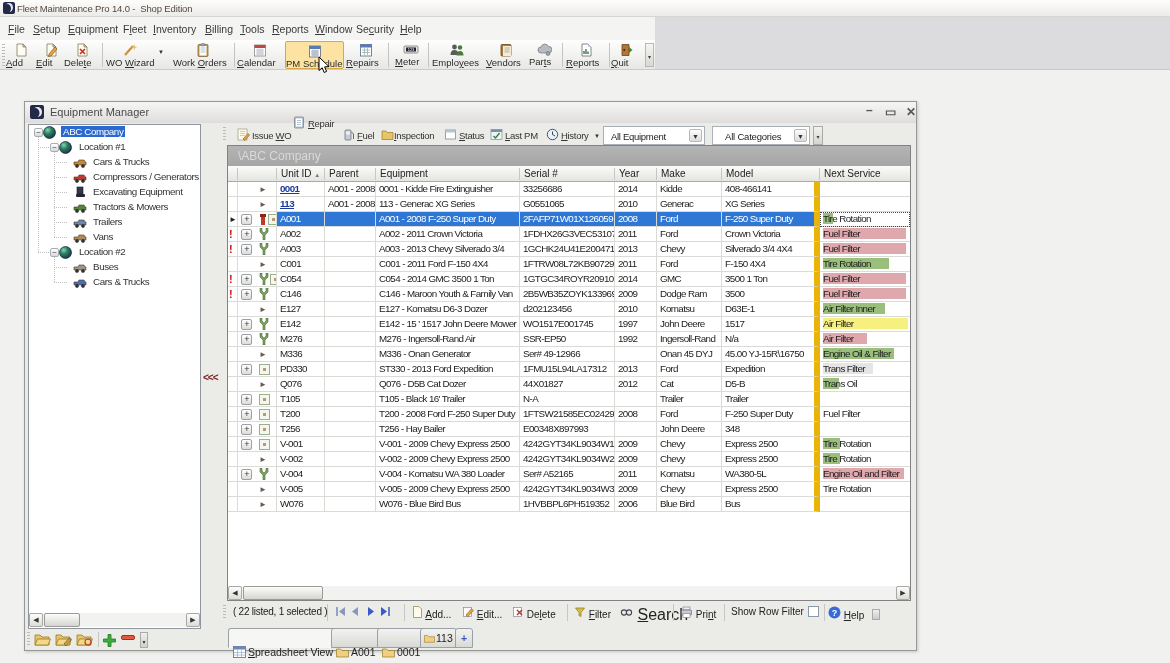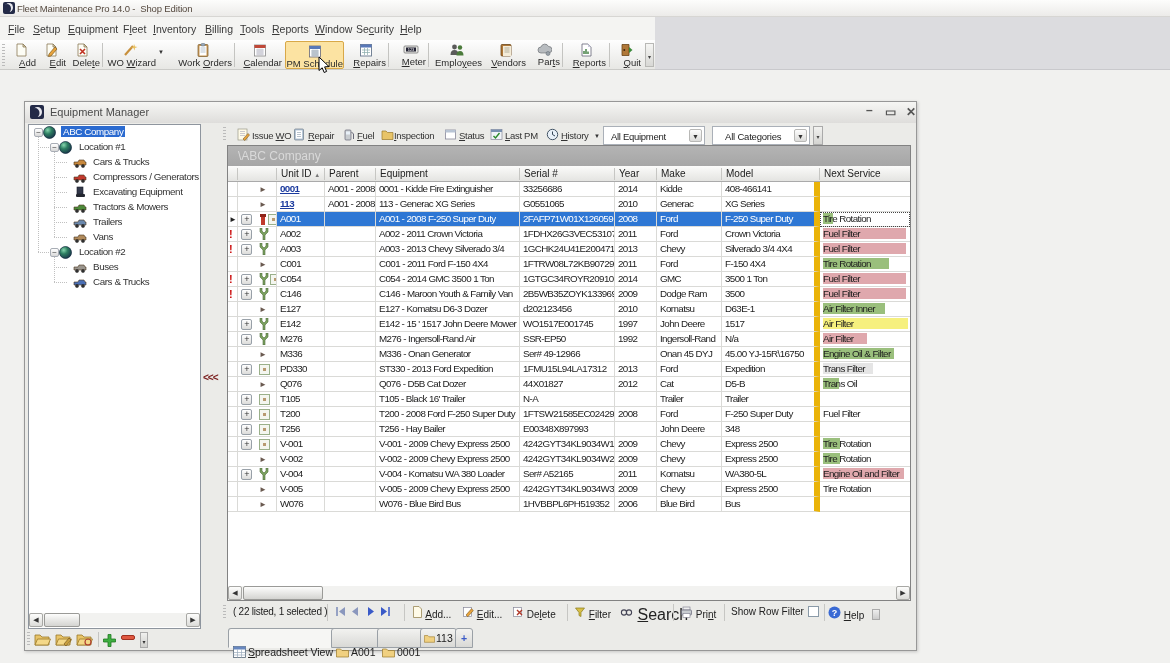--- a/index.html
+++ b/index.html
@@ -6,21 +6,21 @@
 
 #titlebar{position:absolute;left:0;top:0;width:1170px;height:17px;background:linear-gradient(#fdfdfc,#ecebe9);border-bottom:1px solid #d7d6d3}
 #titlebar .txt{position:absolute;left:17px;top:3px;font-size:9.5px;letter-spacing:-0.15px;color:#55493f}
 #appicon{position:absolute;left:3px;top:2px;width:12px;height:12px;background:#232a47;border-radius:2px}
 #appicon:after{content:"";position:absolute;left:2px;top:1px;width:8px;height:9px;border-radius:50%;box-shadow:-2px 1px 0 0 #e8e8ee inset}
 #menubar{position:absolute;left:0;top:17px;width:655px;height:23px;background:#f4f4f2}
 #menubar span{position:absolute;top:6px;font-size:10.5px;color:#3a3a3a}
 #menubar u{text-decoration:underline}
 #chromeright{position:absolute;left:655px;top:17px;width:515px;height:53px;background:#dcdcdf;border-bottom:1px solid #c9c9cc}
 #toolbar{position:absolute;left:0;top:40px;width:655px;height:30px;background:linear-gradient(#fefefe,#e7e7e4);border-bottom:1px solid #cbcbc8}
-.tbtn{position:absolute;top:1px;height:28px;text-align:right;font-size:9.5px;color:#2a2a2a}
+.tbtn{position:absolute;top:1px;height:28px;text-align:left;font-size:9.5px;color:#2a2a2a}
 .tbtn svg{display:block;margin:2px auto 0}
 .tbtn .lb{display:block;margin-top:0px;white-space:nowrap}
 .tsep{position:absolute;top:3px;width:1px;height:24px;background:#c4c4c1}
 #pmbtn{background:#fce3a2;border:1px solid #d8a848;border-radius:2px}
 #tbgrip{position:absolute;left:2px;top:4px;width:3px;height:22px;background:repeating-linear-gradient(#bbb 0 1px,transparent 1px 3px)}
 #tboverflow{position:absolute;left:645px;top:3px;width:9px;height:24px;background:linear-gradient(#f5f5f3,#d8d8d5);border:1px solid #b8b8b5;font-size:6px;color:#444;text-align:center;line-height:26px}
 
 #win{position:absolute;left:24px;top:101px;width:893px;height:550px;background:#ebebe8;border:1px solid #979797;box-shadow:1px 1px 3px rgba(0,0,0,0.18)}
 #wicon{position:absolute;left:5px;top:3px;width:14px;height:14px;background:#232a47;border-radius:2px}
 #wicon:after{content:"";position:absolute;left:3px;top:2px;width:9px;height:10px;border-radius:50%;box-shadow:-2.5px 1px 0 0 #e8e8ee inset}
@@ -380,21 +380,21 @@
     </svg>
     <div class="abs" style="left:95px;top:5px;width:14px;height:5px;background:#e05840;border:1px solid #a03020;border-radius:2px"></div>
     <div class="abs" style="left:114px;top:2px;width:8px;height:16px;background:linear-gradient(#f0f0ee,#d0d0cd);border:1px solid #aaa;font-size:6px;text-align:center;line-height:18px;color:#333">▾</div>
   </div>
 <div class="abs" style="left:223px;top:127px;width:3px;height:15px;background:repeating-linear-gradient(#bbb 0 1px,transparent 1px 3px)"></div>
 <div class="abs" style="left:237px;top:128px;font-size:9.5px;letter-spacing:-0.3px;color:#333;white-space:nowrap"><svg width="13" height="13" viewBox="0 0 13 13">
       <rect x="1" y="1" width="9" height="11" fill="#fffbe8" stroke="#998" stroke-width="0.7"></rect>
       <path d="M3 3.5 h5 M3 5.5 h5 M3 7.5 h5" stroke="#aab" stroke-width="0.6"></path>
       <path d="M6 11 L11 5.5 L12.5 7 L7.8 12.5 Z" fill="#e8a33c" stroke="#7c5a1e" stroke-width="0.6"></path>
     </svg><span style="vertical-align:2px;margin-left:2px">Issue <u>W</u>O</span></div>
-<div class="abs" style="left:293px;top:128px;font-size:9.5px;letter-spacing:-0.3px;color:#333;white-space:nowrap"><svg width="13" height="13" viewBox="0 0 13 13">
+<div class="abs" style="left:293px;top:116px;font-size:9.5px;letter-spacing:-0.3px;color:#333;white-space:nowrap"><svg width="13" height="13" viewBox="0 0 13 13">
       <rect x="1.5" y="1" width="9" height="11" rx="1" fill="#b8c8d8" stroke="#5a6a78" stroke-width="0.6"></rect>
       <rect x="3" y="2.5" width="6" height="8" fill="#fff"></rect>
       <path d="M4 4.5 h4 M4 6.5 h4 M4 8.5 h4" stroke="#89a" stroke-width="0.6"></path>
     </svg><span style="vertical-align:2px;margin-left:2px"><u>R</u>epair</span></div>
 <div class="abs" style="left:343px;top:128px;font-size:9.5px;letter-spacing:-0.3px;color:#333;white-space:nowrap"><svg width="12" height="13" viewBox="0 0 12 13">
       <rect x="2" y="2" width="6" height="10" rx="1" fill="#c8ccd0" stroke="#667" stroke-width="0.7"></rect>
       <rect x="3" y="3.5" width="4" height="3" fill="#e8f0f8"></rect>
       <path d="M8.5 4 L10.5 6 L10.5 11" stroke="#667" stroke-width="1" fill="none"></path>
     </svg><span style="vertical-align:2px;margin-left:2px"><u>F</u>uel</span></div>
 <div class="abs" style="left:381px;top:128px;font-size:9.5px;letter-spacing:-0.3px;color:#333;white-space:nowrap"><svg width="13" height="13" viewBox="0 0 13 13">

